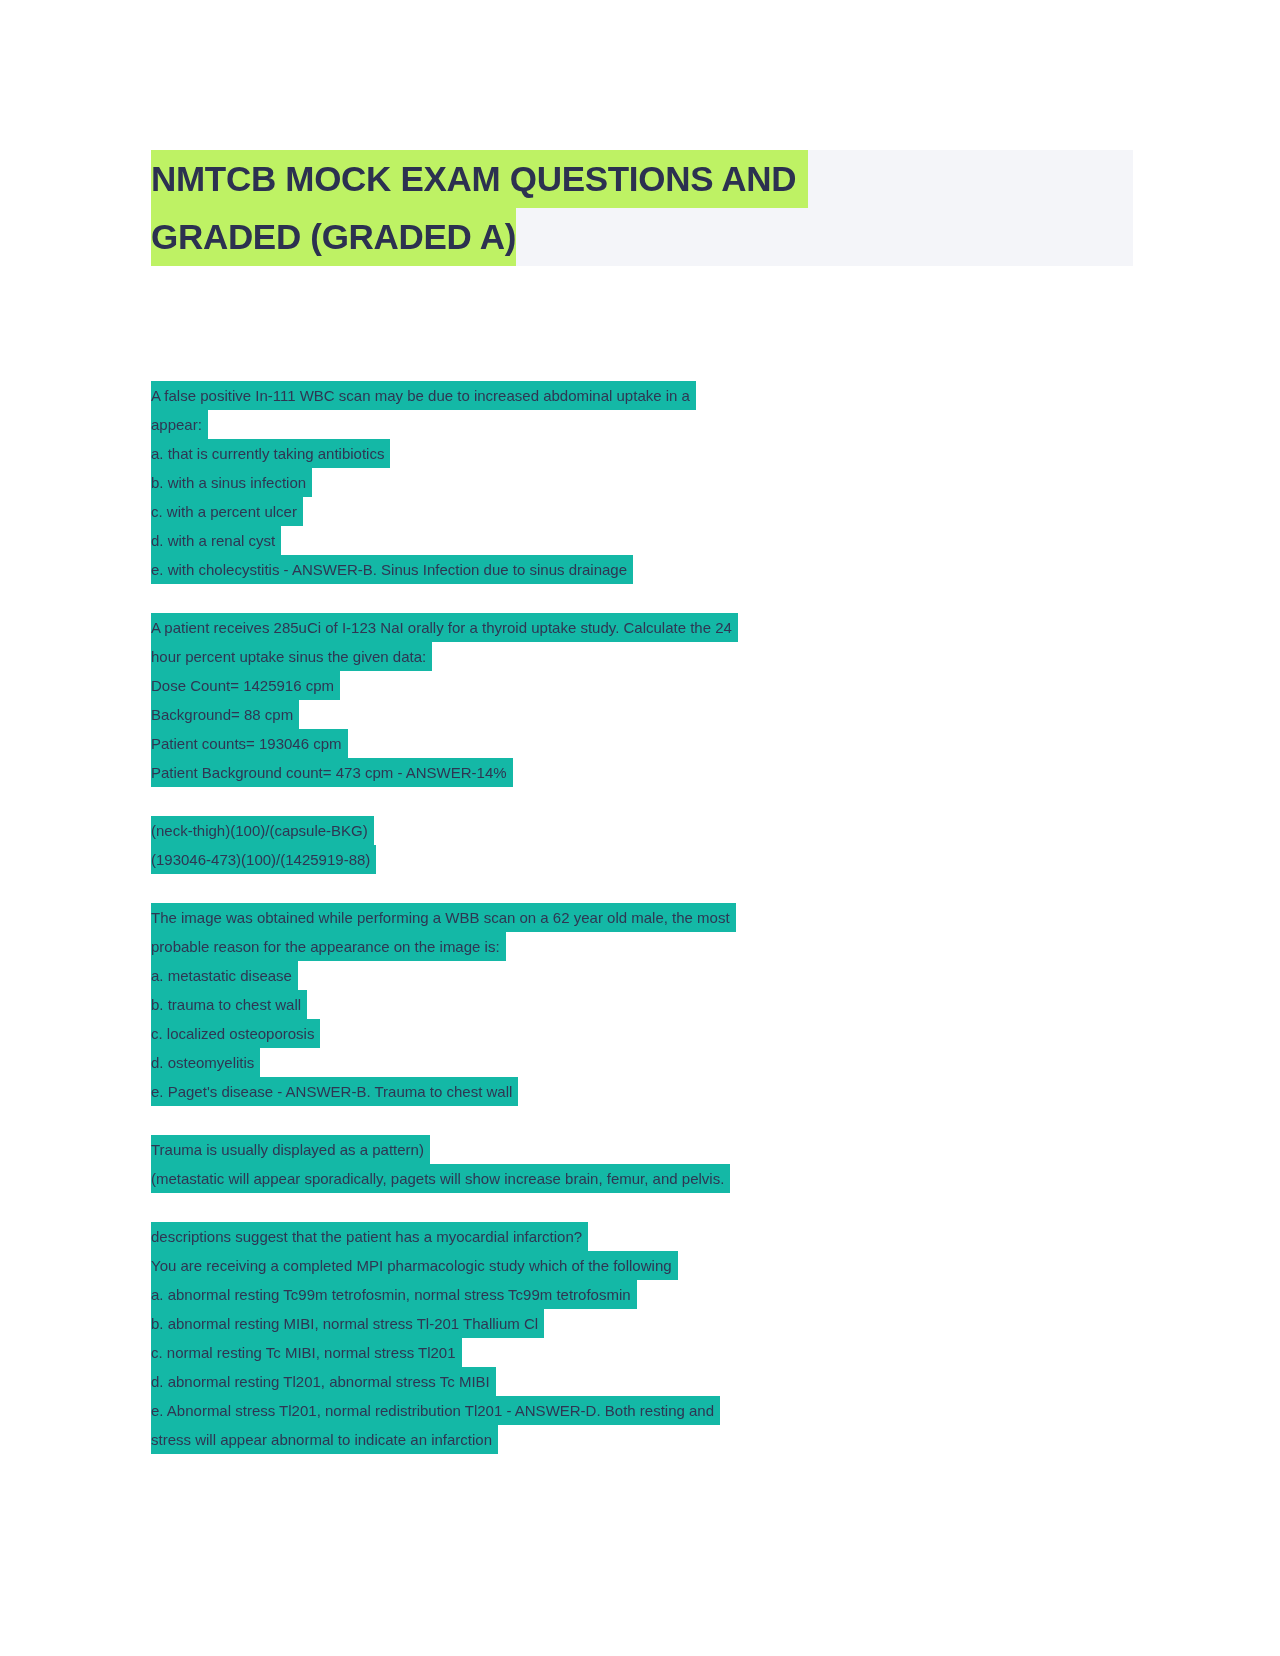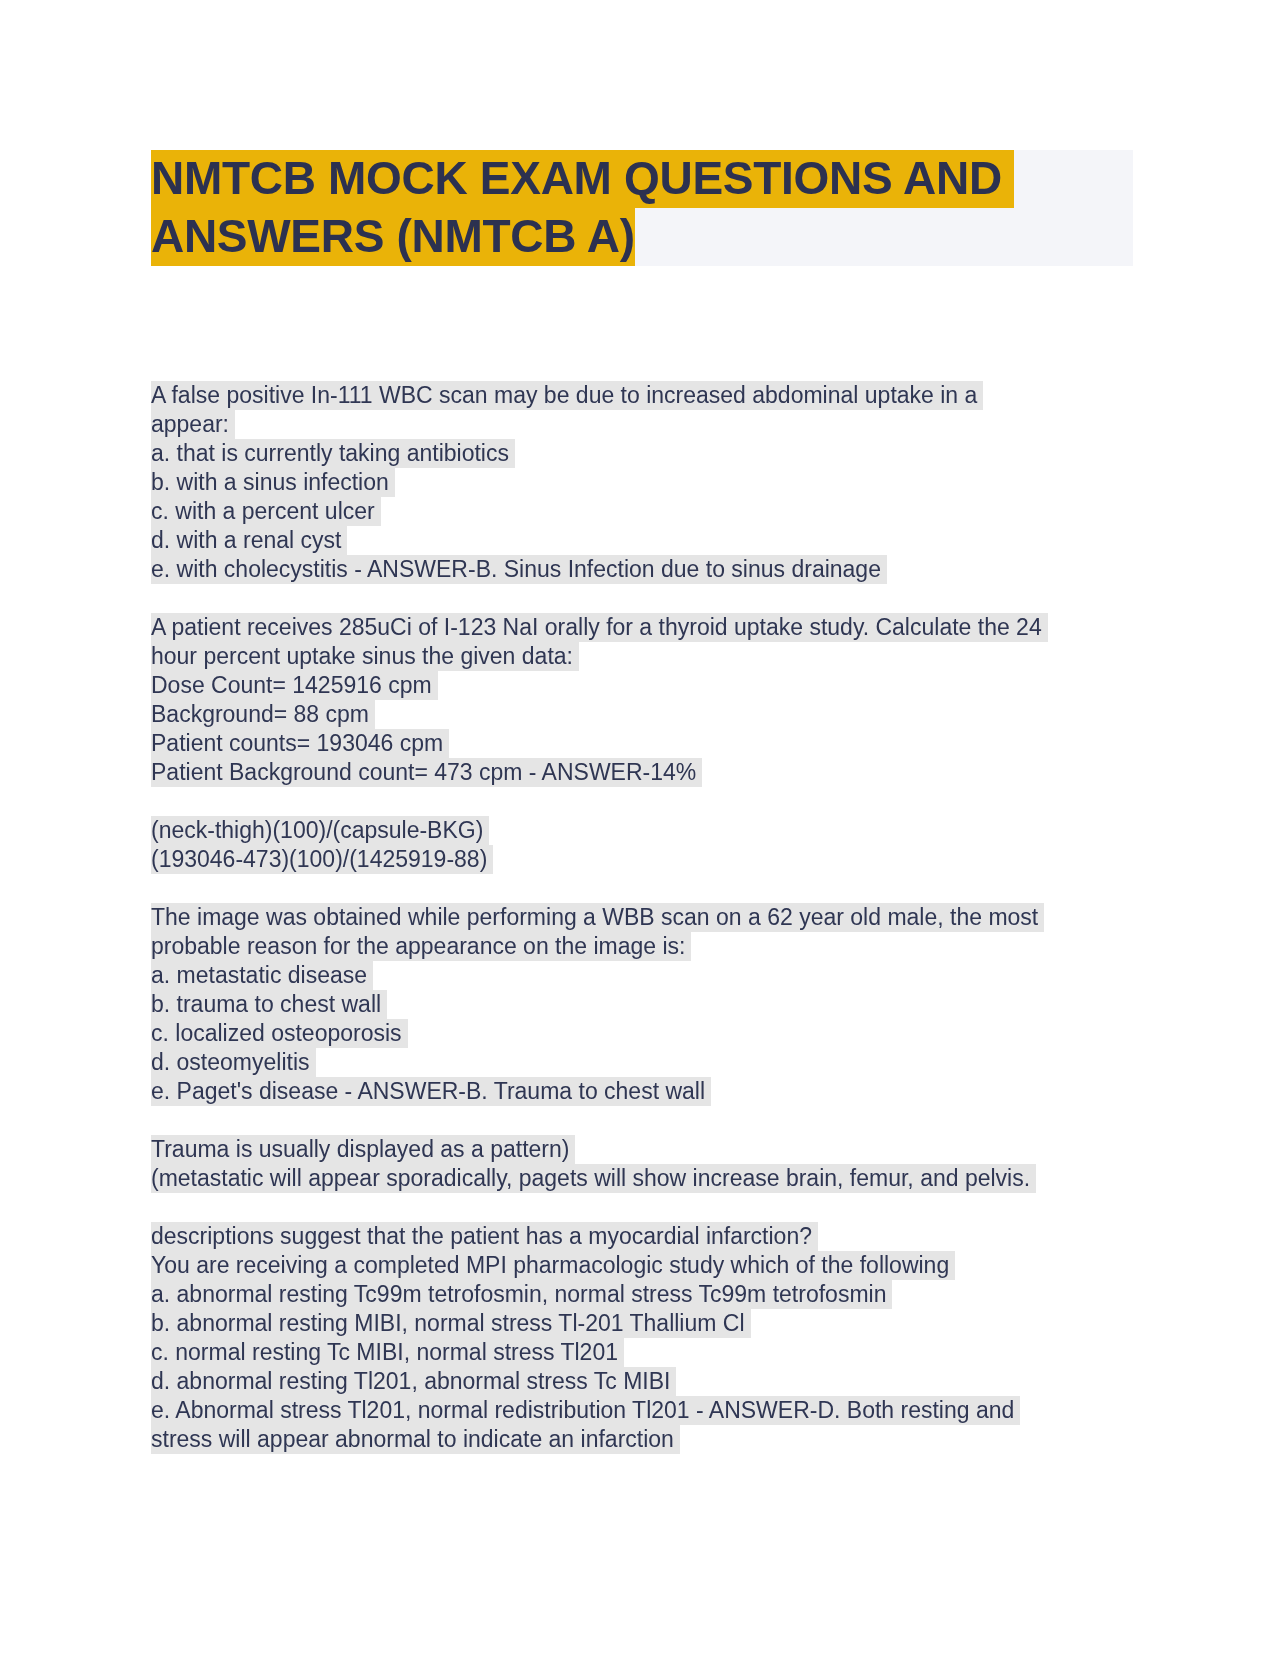--- a/index.html
+++ b/index.html
@@ -1,34 +1,34 @@
 <!DOCTYPE html>
 <html><head>
   <meta charset="utf-8">
   <style>
     html, body { margin: 0; padding: 0; background: #ffffff; }
     body { width: 1280px; height: 1656px; position: relative; overflow: hidden; }
     .page { position: absolute; left: 151px; top: 150px; width: 984px; }
     .title-block { background: #f4f5f9; width: 982px; height: 116px; position: relative; }
     .title-line { position: absolute; left: 0; font-family: "Liberation Sans", sans-serif; font-weight: bold;
-      font-size: 46px; line-height: 57px; color: #2c3150; background: #eab308; white-space: nowrap; letter-spacing: -0.3px; }
+      font-size: 35px; line-height: 57px; color: #2c3150; background: #bef264; white-space: nowrap; letter-spacing: -0.3px; }
     .title-line.l1 { top: 0; height: 58px; padding-right: 12px; }
     .title-line.l2 { top: 58px; height: 58px; }
     .body { position: absolute; left: 151px; top: 381px; width: 984px; }
-    .line { display: table; font-family: "Liberation Sans", sans-serif; font-size: 23px; line-height: 29px;
-      color: #2f3653; background: #e5e5e5; white-space: nowrap; padding-right: 6px; }
+    .line { display: table; font-family: "Liberation Sans", sans-serif; font-size: 15px; line-height: 29px;
+      color: #2f3653; background: #14b8a6; white-space: nowrap; padding-right: 6px; }
     .gap { height: 29px; }
   </style>
 </head>
 <body>
 
 <div class="page">
   <div class="title-block">
     <div class="title-line l1">NMTCB MOCK EXAM QUESTIONS AND</div>
-    <div class="title-line l2">ANSWERS (NMTCB A)</div>
+    <div class="title-line l2">GRADED (GRADED A)</div>
   </div>
 </div>
 
 <div class="body">
 
   <div>
     <div class="line">A false positive In-111 WBC scan may be due to increased abdominal uptake in a</div>
     <div class="line">appear:</div>
     <div class="line">a. that is currently taking antibiotics</div>
     <div class="line">b. with a sinus infection</div>

